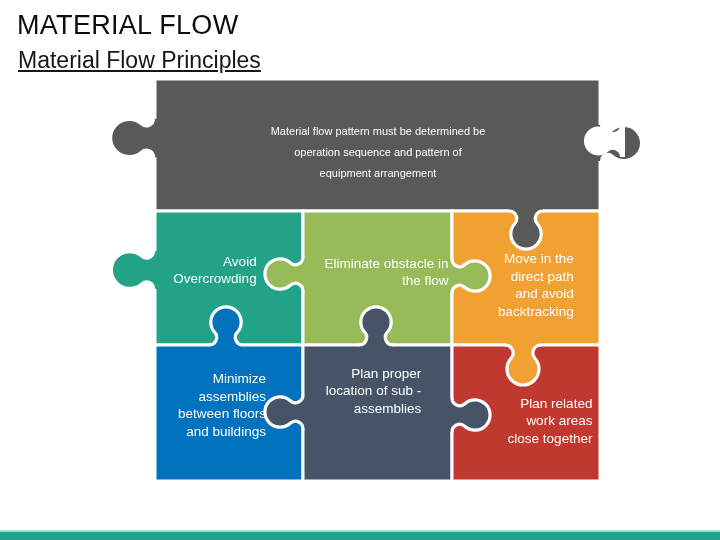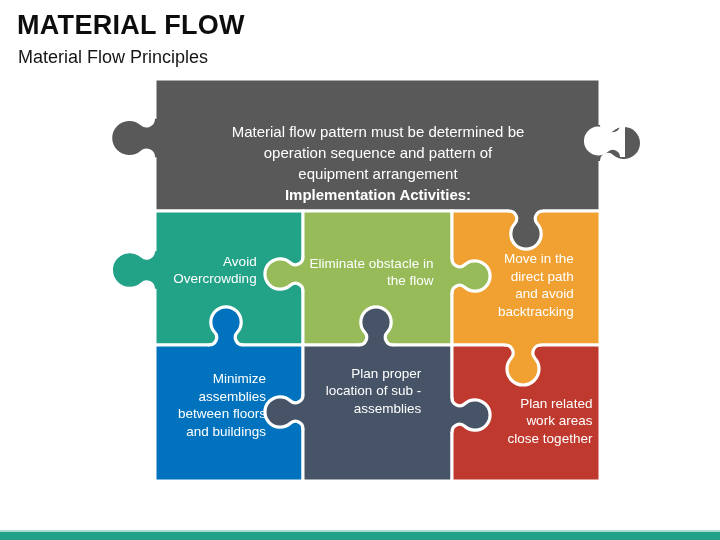--- a/index.html
+++ b/index.html
@@ -2,30 +2,30 @@
 <html><head>
 <meta charset="utf-8">
 <style>
   html,body{margin:0;padding:0;background:#fff;}
   .slide{
     position:relative;width:720px;height:540px;background:#ffffff;
     font-family:"Liberation Sans",sans-serif;overflow:hidden;
   }
   .title{
     position:absolute;left:17px;top:10px;
-    font-size:27px;font-weight:bold;color:#0d0d0d;letter-spacing:.3px;
+    font-size:27px;font-weight:normal;color:#0d0d0d;letter-spacing:.3px;
   }
   .subtitle{
     position:absolute;left:18px;top:47px;
-    font-size:18px;color:#161616;
+    font-size:23px;color:#161616;text-decoration:underline;
   }
   .puzzle-svg{position:absolute;left:0;top:0;}
   .hdr-text{
     position:absolute;left:160px;top:100px;width:436px;
-    text-align:center;color:#ffffff;font-size:15px;line-height:21px;
+    text-align:center;color:#ffffff;font-size:11px;line-height:21px;
     white-space:pre-line;
   }
   .hdr-bold{font-weight:bold;}
   .pl{
     position:absolute;display:flex;align-items:center;justify-content:center;
     text-align:right;color:#ffffff;font-size:13.5px;line-height:17.5px;
     white-space:pre-line;box-sizing:border-box;
   }
   .footer-bar{
     position:absolute;left:0;right:0;bottom:0;height:8px;
@@ -68,26 +68,25 @@
         <path d="M 447.0 398.0 L 452.0 398.0 A 7.60 7.60 0 0 0 464.7 403.7 A 15.20 15.20 0 1 1 464.7 426.3 A 7.60 7.60 0 0 0 452.0 432.0 L 447.0 432.0 Z" fill="#475468"></path>
         <path d="M 452.0 398.0 A 7.60 7.60 0 0 0 464.7 403.7 A 15.20 15.20 0 1 1 464.7 426.3 A 7.60 7.60 0 0 0 452.0 432.0" fill="none" stroke="#ffffff" stroke-width="3.2" stroke-linecap="round" stroke-linejoin="round"></path>
         <path d="M 540.9 340.0 L 540.9 345.0 A 8.00 8.00 0 0 0 534.9 358.3 A 16.00 16.00 0 1 1 511.1 358.3 A 8.00 8.00 0 0 0 505.1 345.0 L 505.1 340.0 Z" fill="#F0A132"></path>
         <path d="M 540.9 345.0 A 8.00 8.00 0 0 0 534.9 358.3 A 16.00 16.00 0 1 1 511.1 358.3 A 8.00 8.00 0 0 0 505.1 345.0" fill="none" stroke="#ffffff" stroke-width="3.2" stroke-linecap="round" stroke-linejoin="round"></path>
       </svg>
 
     <div class="hdr-text">
       <span>Material flow pattern must be determined be
 operation sequence and pattern of
 equipment arrangement</span>
-      <div class="hdr-bold">Implementation Activities:</div>
     </div>
 
     <div class="pl" style="left:155px;top:211px;width:148px;height:134px;padding-right:28px;padding-bottom:16px">Avoid
 Overcrowding</div>
-    <div class="pl" style="left:297px;top:211px;width:149px;height:134px;padding-bottom:12px">Eliminate obstacle in
+    <div class="pl" style="left:312px;top:211px;width:149px;height:134px;padding-bottom:12px">Eliminate obstacle in
 the flow</div>
     <div class="pl" style="left:452px;top:211px;width:148px;height:134px;padding-left:20px;padding-top:14px">Move in the
 direct path
 and avoid
 backtracking</div>
     <div class="pl" style="left:155px;top:345px;width:148px;height:136px;padding-right:14px;padding-bottom:16px">Minimize
 assemblies
 between floors
 and buildings</div>
     <div class="pl" style="left:303px;top:330px;width:149px;height:136px;padding-right:8px;padding-bottom:14px">Plan proper

